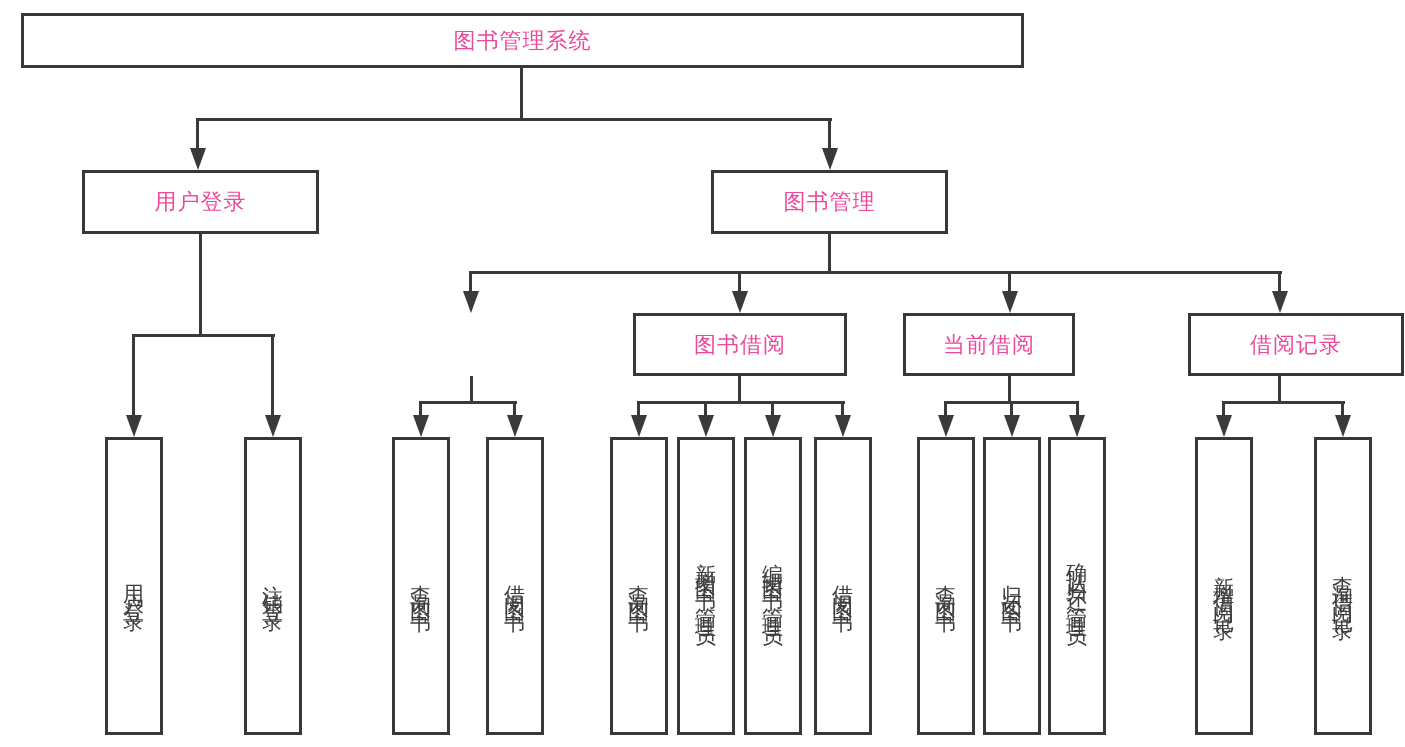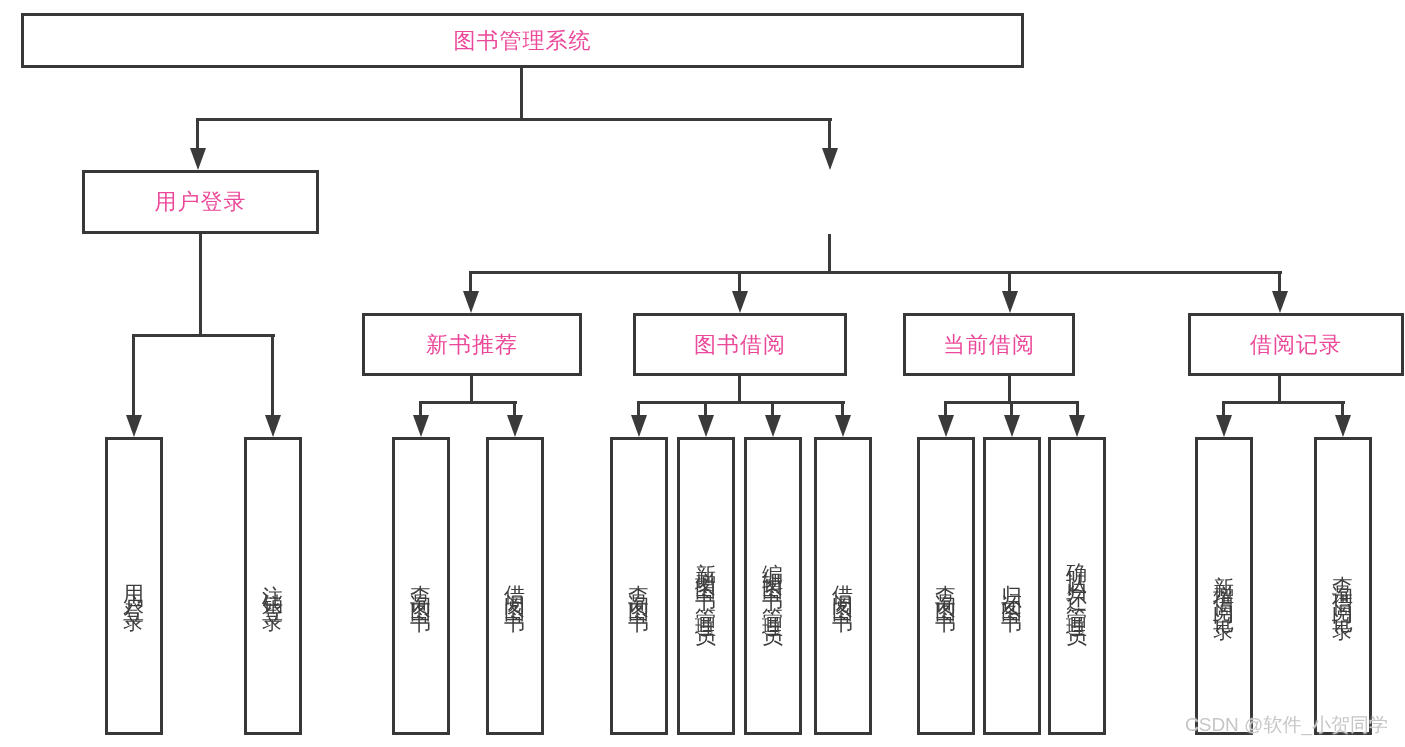--- a/index.html
+++ b/index.html
@@ -72,42 +72,42 @@
   <div class="line" style="left:520px; top:68px;  width:3px;  height:53px"></div>
   <div class="line" style="left:196px; top:118px; width:636px; height:3px"></div>
   <div class="line" style="left:196px; top:118px; width:3px;  height:33px"></div>
   <div class="line" style="left:828px; top:118px; width:3px;  height:33px"></div>
   <div class="arrow" style="left:190px; top:148px"></div>
   <div class="arrow" style="left:822px; top:148px"></div>
 
   <div class="node l2" style="left:82px; width:237px">
     <span class="hlabel">用户登录</span>
   </div>
+  <div class="node l2" style="left:711px; width:237px">
+    <span class="hlabel">图书管理</span>
+  </div>
 
   <div class="line" style="left:199px;  top:234px; width:3px;   height:101px"></div>
   <div class="line" style="left:132px;  top:334px; width:143px; height:3px"></div>
   <div class="line" style="left:132px;  top:334px; width:3px;   height:83px"></div>
   <div class="line" style="left:271px;  top:334px; width:3px;   height:83px"></div>
   <div class="arrow" style="left:126px; top:415px"></div>
   <div class="arrow" style="left:265px; top:415px"></div>
 
   <div class="line" style="left:828px;  top:234px; width:3px;   height:39px"></div>
   <div class="line" style="left:469px;  top:271px; width:813px; height:3px"></div>
   <div class="line" style="left:469px;  top:271px; width:3px;   height:23px"></div>
   <div class="line" style="left:738px;  top:271px; width:3px;   height:23px"></div>
   <div class="line" style="left:1008px; top:271px; width:3px;   height:23px"></div>
   <div class="line" style="left:1278px; top:271px; width:3px;   height:23px"></div>
   <div class="arrow" style="left:463px;  top:291px"></div>
   <div class="arrow" style="left:732px;  top:291px"></div>
   <div class="arrow" style="left:1002px; top:291px"></div>
   <div class="arrow" style="left:1272px; top:291px"></div>
 
-  <div class="node l3" style="left:362px; width:220px">
-    <span class="hlabel">新书推荐</span>
-  </div>
   <div class="node l3" style="left:633px; width:214px">
     <span class="hlabel">图书借阅</span>
   </div>
   <div class="node l3" style="left:903px; width:172px">
     <span class="hlabel">当前借阅</span>
   </div>
   <div class="node l3" style="left:1188px; width:216px">
     <span class="hlabel">借阅记录</span>
   </div>
 
@@ -178,15 +178,14 @@
   <div class="node leaf" style="left:1048px">
     <span class="vlabel">确认归还（管理员）</span>
   </div>
   <div class="node leaf" style="left:1195px">
     <span class="vlabel">新增借阅记录</span>
   </div>
   <div class="node leaf" style="left:1314px">
     <span class="vlabel">查询借阅记录</span>
   </div>
 
-  <div class="watermark">CSDN @软件_小贺同学</div>
 
 </div>
 
 </body></html>

